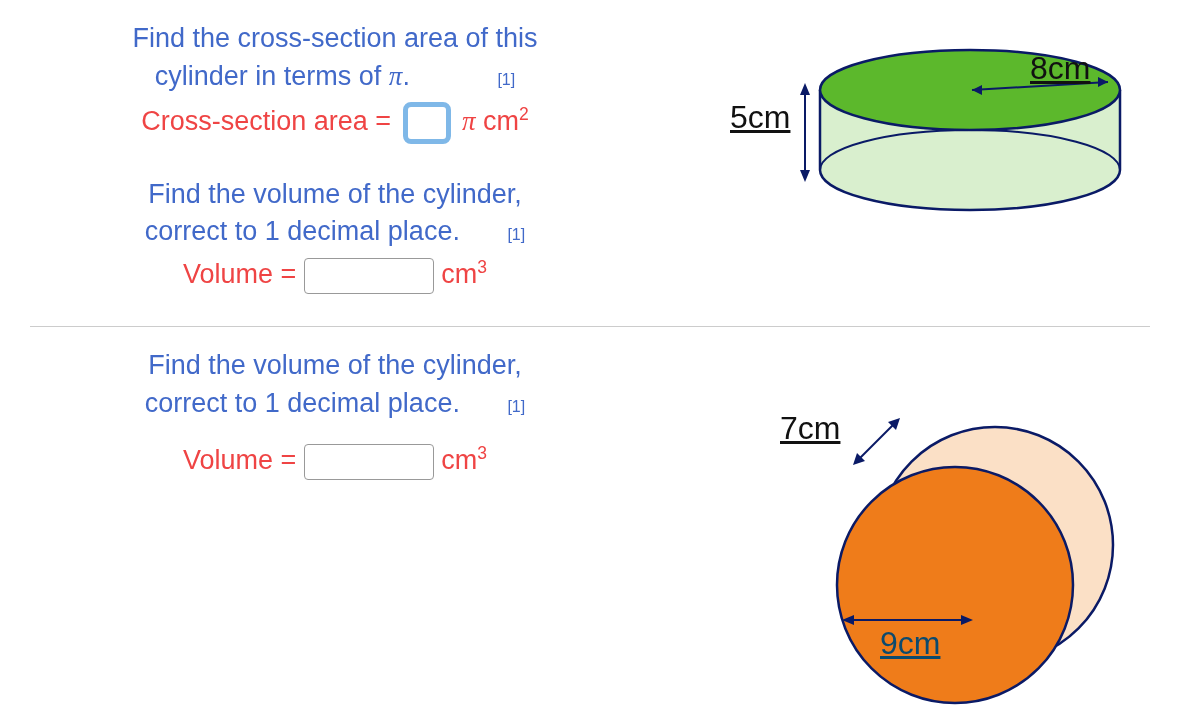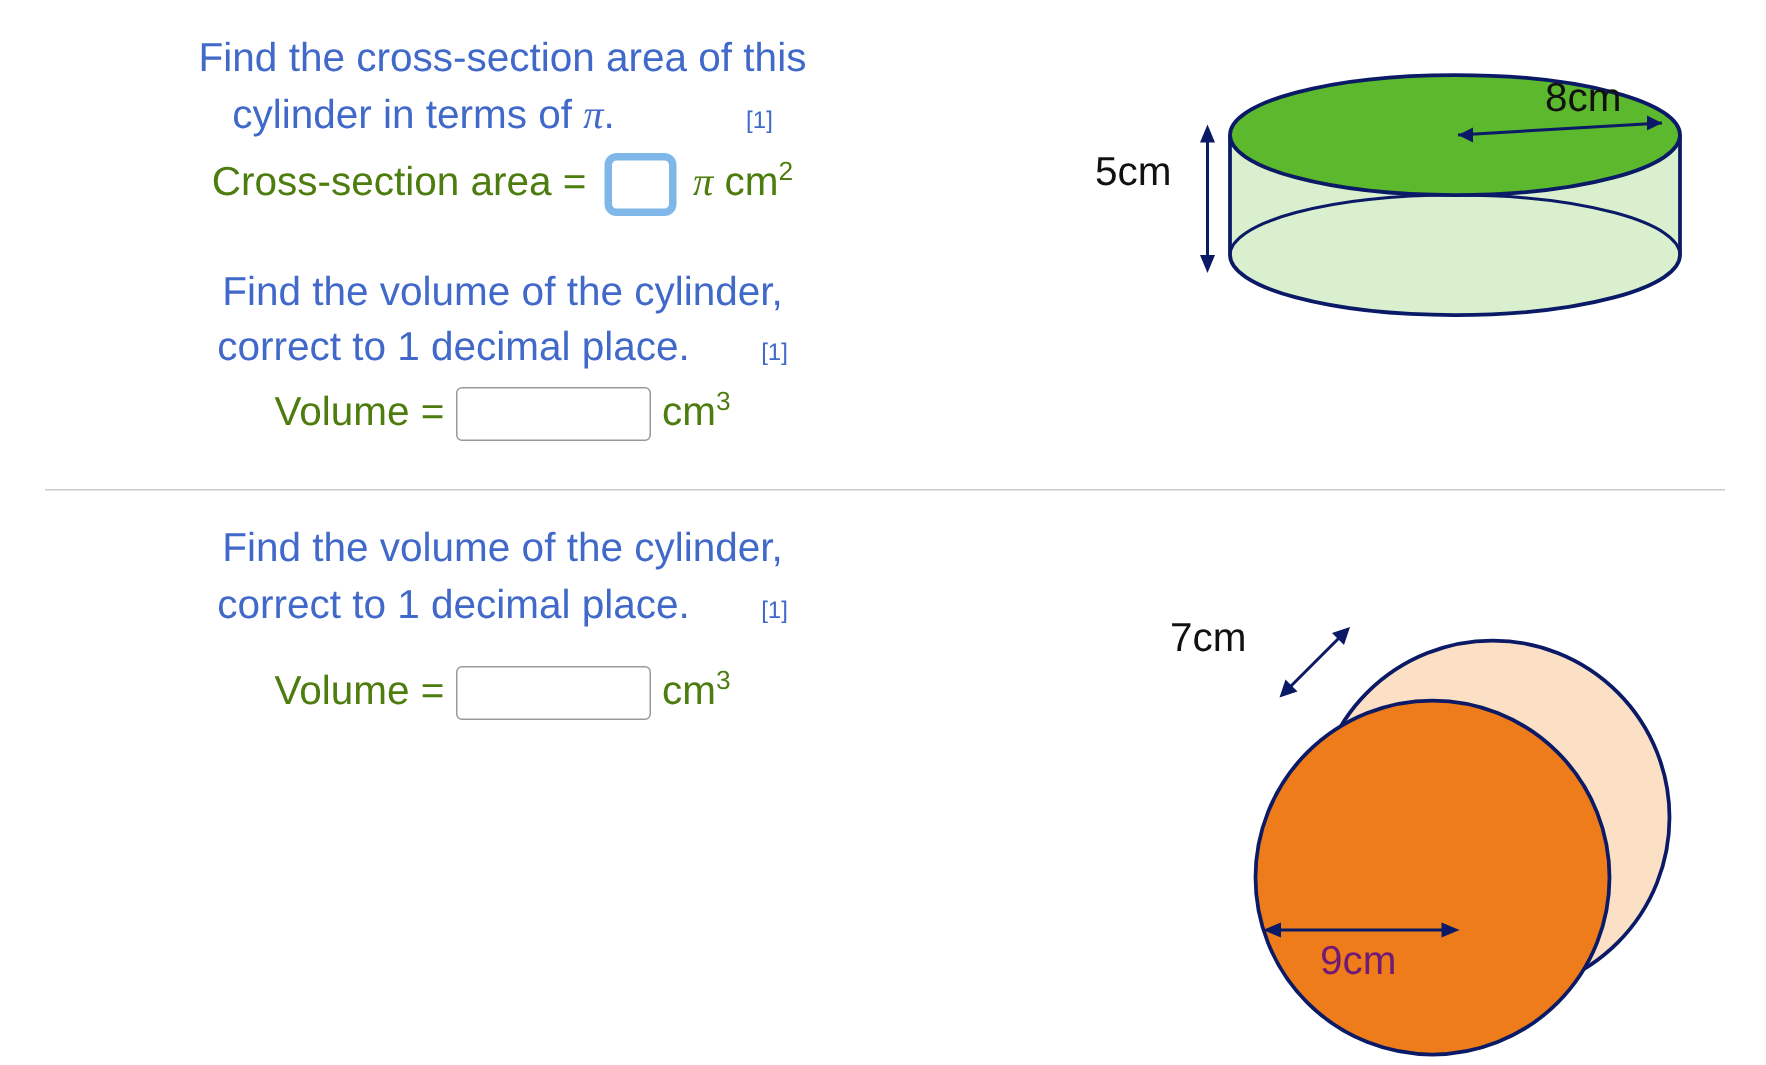--- a/index.html
+++ b/index.html
@@ -11,21 +11,21 @@
     font-family: Verdana, Arial, sans-serif;
     font-size: 27px;
     color: #111;
     background: #fff;
     position: relative;
   }
   .content-area { width: 610px; text-align: center; }
   .prompt { color: #4169c9; line-height: 1.4; margin-bottom: 6px; }
   .marks { color: #4169c9; font-size: 16px; display:inline-block; margin-left: 80px; vertical-align: baseline;}
   .marks2 { color: #4169c9; font-size: 16px; display:inline-block; margin-left: 40px; vertical-align: baseline;}
-  .ans-row { color:#4d7c0f; margin-top:6px; }
+  .ans-row { color:#ef4444; margin-top:6px; }
   .pi-field {
     display:inline-block;
     width: 48px; height: 42px;
     border: 5px solid #7fb8e8;
     border-radius: 8px;
     vertical-align: middle;
     margin: 0 4px;
   }
   .text-field {
     display:inline-block;
@@ -35,21 +35,21 @@
     vertical-align: middle;
     background:#fff;
   }
   .unit { font-style: italic; font-family: 'Times New Roman', serif; }
   sup { font-size: 0.65em; }
   .hr { border: none; border-top: 1px solid #ccc; margin: 30px 0 20px 0; width: 1120px; }
   
   
   .cyl-fig { position:absolute; left: 710px; top: 35px; }
   .circ-fig { position:absolute; left: 790px; top: 400px; }
-  .dim-label { position:absolute; font-size: 27px; color:#111; font-family: Verdana, sans-serif; }
+  .dim-label { position:absolute; font-size: 32px; color:#111; font-family: Verdana, sans-serif; text-decoration: underline; }
   
   .block { margin-bottom: 32px; }
 </style>
 </head>
 <body>
 
 <div class="content-area">
   <div class="block">
     <div class="prompt">
       <span>Find the cross-section area of this</span><br>
@@ -128,14 +128,14 @@
 
     <line x1="68" y1="60" x2="105" y2="23" stroke="#0a1a66" stroke-width="2"></line>
     <polygon points="110,18 98,22 106,30" fill="#0a1a66"></polygon>
     <polygon points="63,65 75,61 67,53" fill="#0a1a66"></polygon>
 
     <line x1="60" y1="220" x2="175" y2="220" stroke="#0a1a66" stroke-width="2"></line>
     <polygon points="52,220 64,215 64,225" fill="#0a1a66"></polygon>
     <polygon points="183,220 171,215 171,225" fill="#0a1a66"></polygon>
   </svg>
   <div class="dim-label" style="left:-10px; top:10px;text-align:right;">7cm</div>
-  <div class="dim-label" style="left:90px; top:225px; color:#701a75;">9cm</div>
+  <div class="dim-label" style="left:90px; top:225px; color:#0c4a6e;">9cm</div>
 </div>
 
 </body></html>

